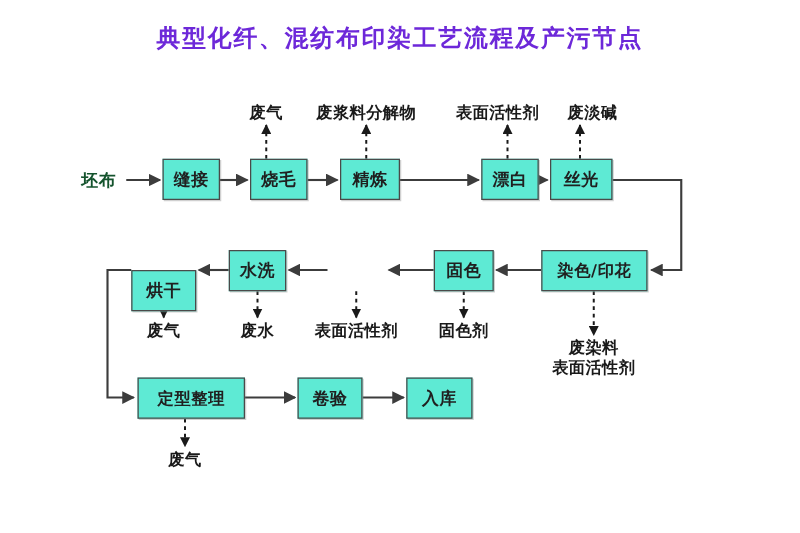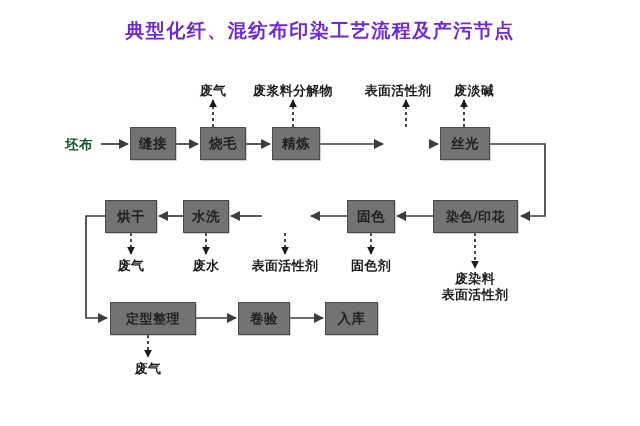--- a/index.html
+++ b/index.html
@@ -24,21 +24,21 @@
     font-size: 19px;
     font-weight: 600;
     color: #6d28d9;
     letter-spacing: 1.5px;
     font-family: "DejaVu Serif", "Liberation Serif", serif;
   }
   .node {
     position: absolute;
     box-sizing: border-box;
     border: 1.4px solid #4a4a4a;
-    background: #737373;
+    background: #5eead4;
     display: flex;
     align-items: center;
     justify-content: center;
     font-size: 13.5px;
     font-weight: 700;
     color: #202020;
     letter-spacing: 0.5px;
     font-family: "DejaVu Serif", "Liberation Serif", serif;
     box-shadow: 1px 1px 0 rgba(120,120,120,0.35);
   }
@@ -120,23 +120,24 @@
     <line x1="475" y1="233" x2="475" y2="268" stroke="#1a1a1a" stroke-width="1.6" stroke-dasharray="3,3" marker-end="url(#ahs)"></line>
 
     <line x1="148" y1="335" x2="148" y2="357" stroke="#1a1a1a" stroke-width="1.6" stroke-dasharray="3,3" marker-end="url(#ahs)"></line>
   </svg>
 
   <div class="plain-label" style="left:65px; top:136px;">坯布</div>
 
   <div class="node" style="left:130px; top:127px; width:46px; height:33px;">缝接</div>
   <div class="node" style="left:272px; top:127px; width:48px; height:33px;">精炼</div>
   <div class="node" style="left:200px; top:127px; width:46px; height:33px;">烧毛</div>
+  <div class="node" style="left:385px; top:127px; width:46px; height:33px;">漂白</div>
   <div class="node" style="left:440px; top:127px; width:50px; height:33px;">丝光</div>
 
-  <div class="node" style="left:105px; top:200px; width:52px; height:33px;">烘干</div>
+  <div class="node" style="left:105px; top:216px; width:52px; height:33px;">烘干</div>
   <div class="node" style="left:183px; top:200px; width:46px; height:33px;">水洗</div>
   <div class="node" style="left:347px; top:200px; width:48px; height:33px;">固色</div>
   <div class="node wide" style="left:433px; top:200px; width:85px; height:33px;">染色/印花</div>
 
   <div class="node wide" style="left:110px; top:302px; width:86px; height:33px;">定型整理</div>
   <div class="node" style="left:238px; top:302px; width:52px; height:33px;">卷验</div>
   <div class="node" style="left:325px; top:302px; width:53px; height:33px;">入库</div>
 
   <div class="pollut" style="left:183px; top:83px; width:60px;">废气</div>
   <div class="pollut" style="left:243px; top:83px; width:100px;">废浆料分解物</div>

